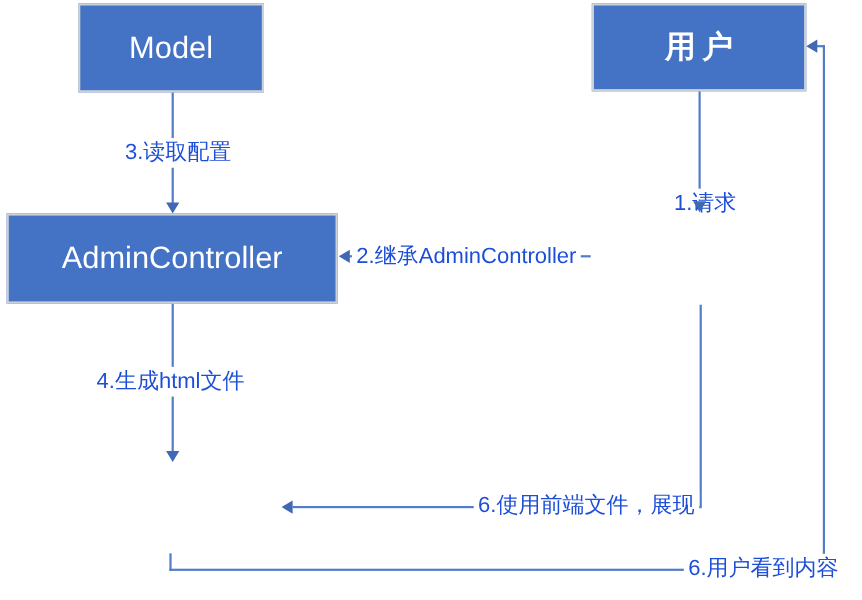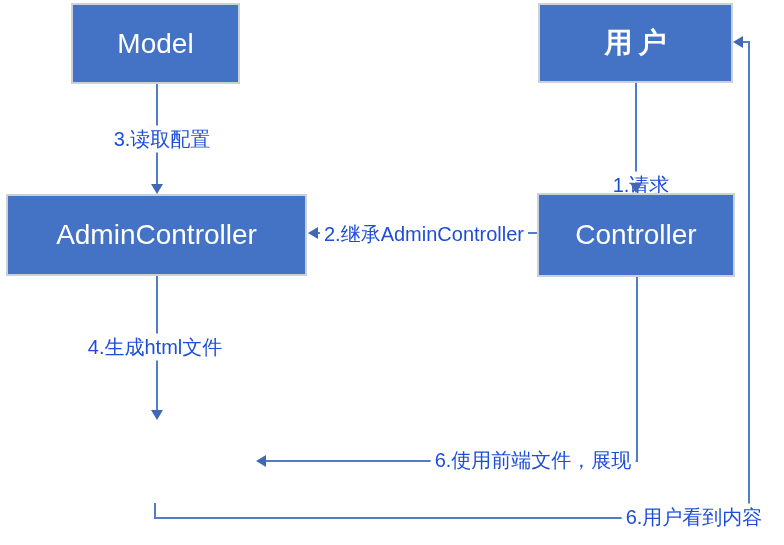--- a/index.html
+++ b/index.html
@@ -123,17 +123,14 @@
 
   <div class="node node-model">
     <span>Model</span>
   </div>
   <div class="node node-user">
     <span>用户</span>
   </div>
   <div class="node node-admin">
     <span>AdminController</span>
   </div>
-  <div class="node node-controller">
-    <span>Controller</span>
-  </div>
 
 </div>
 
 </body></html>

